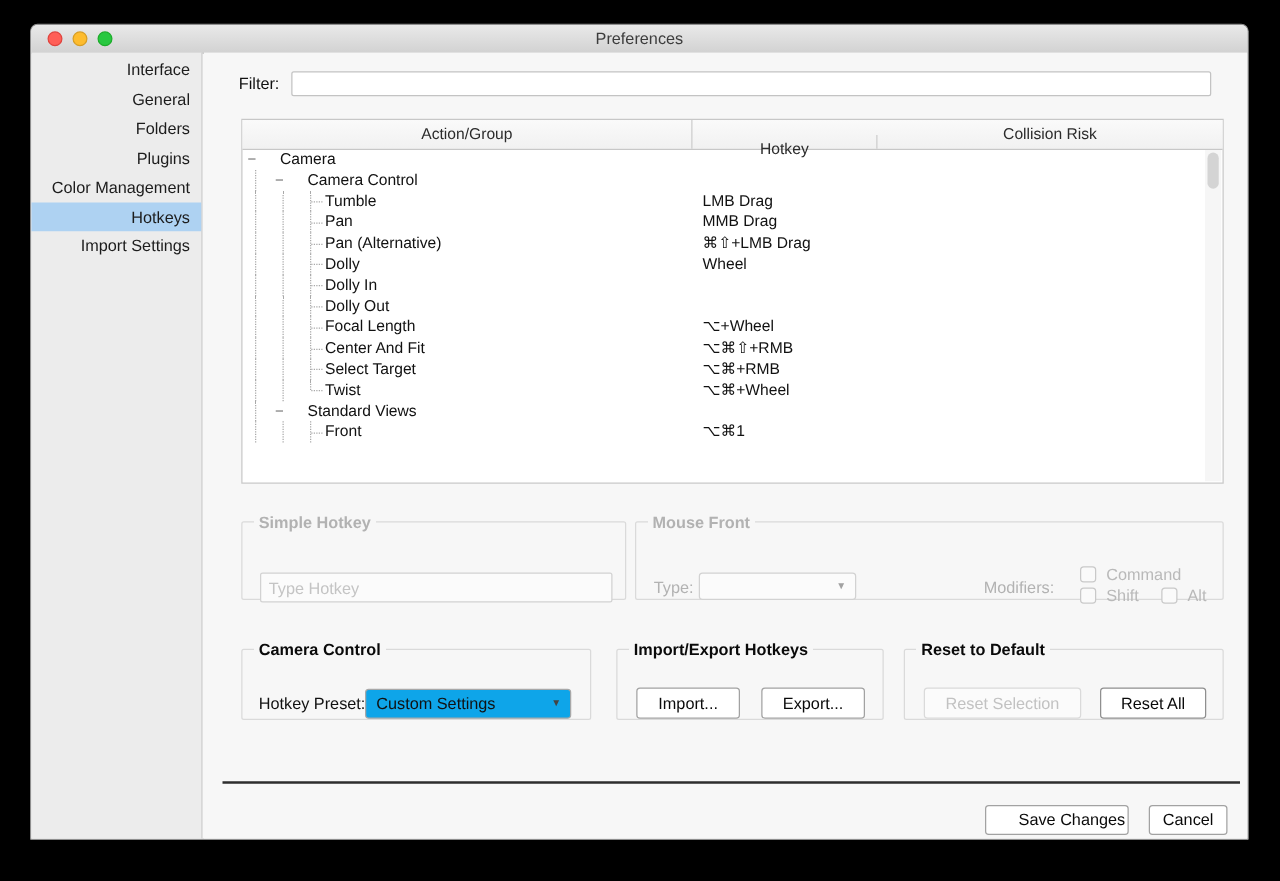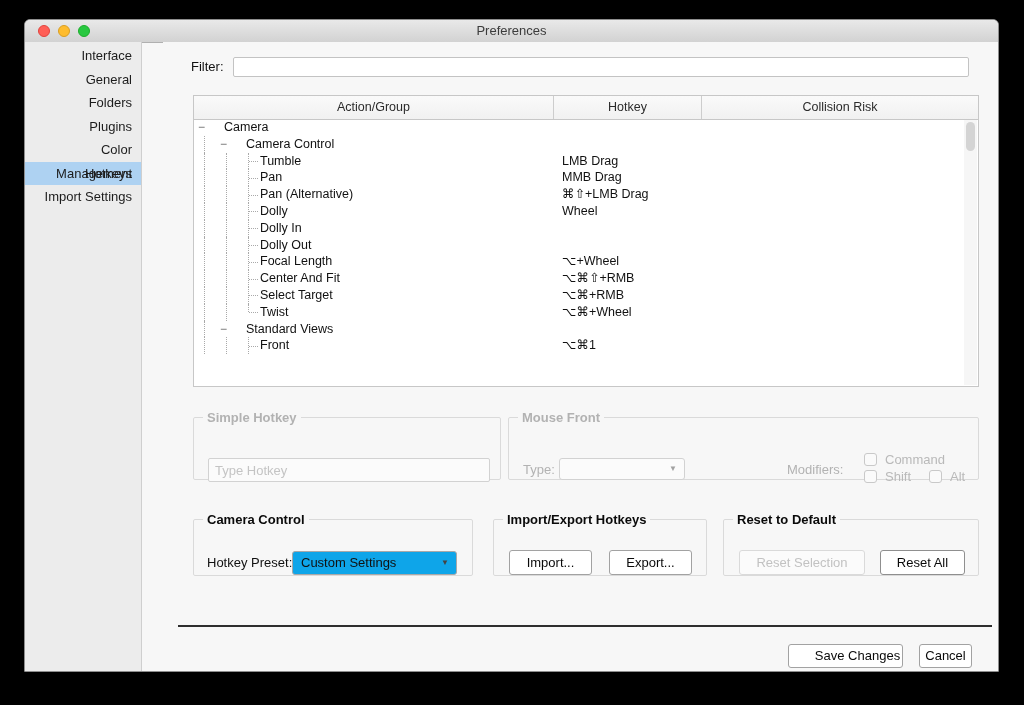--- a/index.html
+++ b/index.html
@@ -19,21 +19,21 @@
     border-bottom:1px solid #b0b0b0;
   }
   .lights{position:absolute;left:13px;top:5px;display:flex;gap:8px;}
   .light{width:12px;height:12px;border-radius:50%;box-sizing:border-box;}
   .light.red{background:#ff5f57;border:1px solid #e0443e;}
   .light.yellow{background:#febc2e;border:1px solid #d89e24;}
   .light.green{background:#28c840;border:1px solid #1dad2b;}
   .title{height:22px;line-height:22px;text-align:center;font-size:13px;color:#3c3c3c;}
 
   .sidebar{
-    position:absolute;left:0;top:22px;bottom:0;width:117px;
+    position:absolute;left:0;top:22px;bottom:0;width:137px;
     background:#ececec;border-right:1px solid #cfcfcf;box-sizing:border-box;padding-top:2px;
   }
   .side-item{
     height:23.5px;line-height:23.5px;text-align:right;padding-right:9px;
     font-size:13px;color:#1c1c1c;cursor:default;
   }
   .side-item.selected{background:#aed2f2;}
 
   .main{position:absolute;left:138px;top:22px;right:0;bottom:0;background:#f7f7f7;}
 
@@ -45,21 +45,21 @@
     font-family:inherit;
   }
 
   .table{
     position:absolute;left:168px;top:75px;width:786px;height:292px;box-sizing:border-box;
     border:1px solid #c7c7c7;background:#fff;
   }
   .thead{display:flex;height:23px;background:linear-gradient(#fafafa,#f1f1f1);border-bottom:1px solid #c7c7c7;}
   .th{font-size:12.5px;color:#2b2b2b;text-align:center;line-height:23px;box-sizing:border-box;}
   .th1{width:360px;border-right:1px solid #cdcdcd;}
-  .th2{width:148px;border-right:1px solid #cdcdcd;}
+  .th2{width:148px;border-right:1px solid #cdcdcd;margin-top:12px;}
   .th3{flex:1;}
   .tbody{position:absolute;left:0;top:23px;right:0;bottom:0;overflow:hidden;}
   .tree-row{display:flex;height:16.8px;position:relative;}
   .cell-name{width:360px;position:relative;flex:none;}
   .cell-hotkey{flex:1;padding-left:8px;font-size:12.5px;line-height:16.8px;color:#111;white-space:nowrap;}
   .vguide{position:absolute;top:0;bottom:0;width:0;border-left:1px dotted #a9a9a9;}
   .vguide.half{bottom:50%;}
   .hguide{position:absolute;left:55px;width:9px;top:50%;border-top:1px dotted #a9a9a9;}
   .expander{position:absolute;top:0;line-height:16.8px;font-size:12px;color:#6f6f6f;}
   .row-label{position:absolute;top:0;line-height:16.8px;font-size:12.5px;color:#111;white-space:nowrap;}
@@ -104,21 +104,21 @@
   .btn{
     position:absolute;box-sizing:border-box;height:25px;border-radius:3px;background:#fff;
     border:1px solid #a2a2a2;font-size:13px;color:#0a0a0a;text-align:center;line-height:23px;
     font-family:inherit;padding:0;cursor:default;
   }
   .btn.disabled{border-color:#dadada;color:#c2c2c2;background:#fbfbfb;}
   .btn.dark{border-color:#8f8f8f;}
 
   .separator{position:absolute;left:153px;top:605px;width:814px;height:2px;background:#2e2e2e;}
   .btn-save{left:763px;top:624px;width:115px;height:24px;line-height:22px;padding-left:24px;}
-  .btn-cancel{left:894px;top:624px;width:53px;height:24px;line-height:22px;text-align:center;}
+  .btn-cancel{left:894px;top:624px;width:63px;height:24px;line-height:22px;text-align:center;}
 </style>
 </head>
 <body>
 
 <div class="window">
 
   <div class="titlebar">
     <div class="lights">
       <div class="light red"></div>
       <div class="light yellow"></div>

